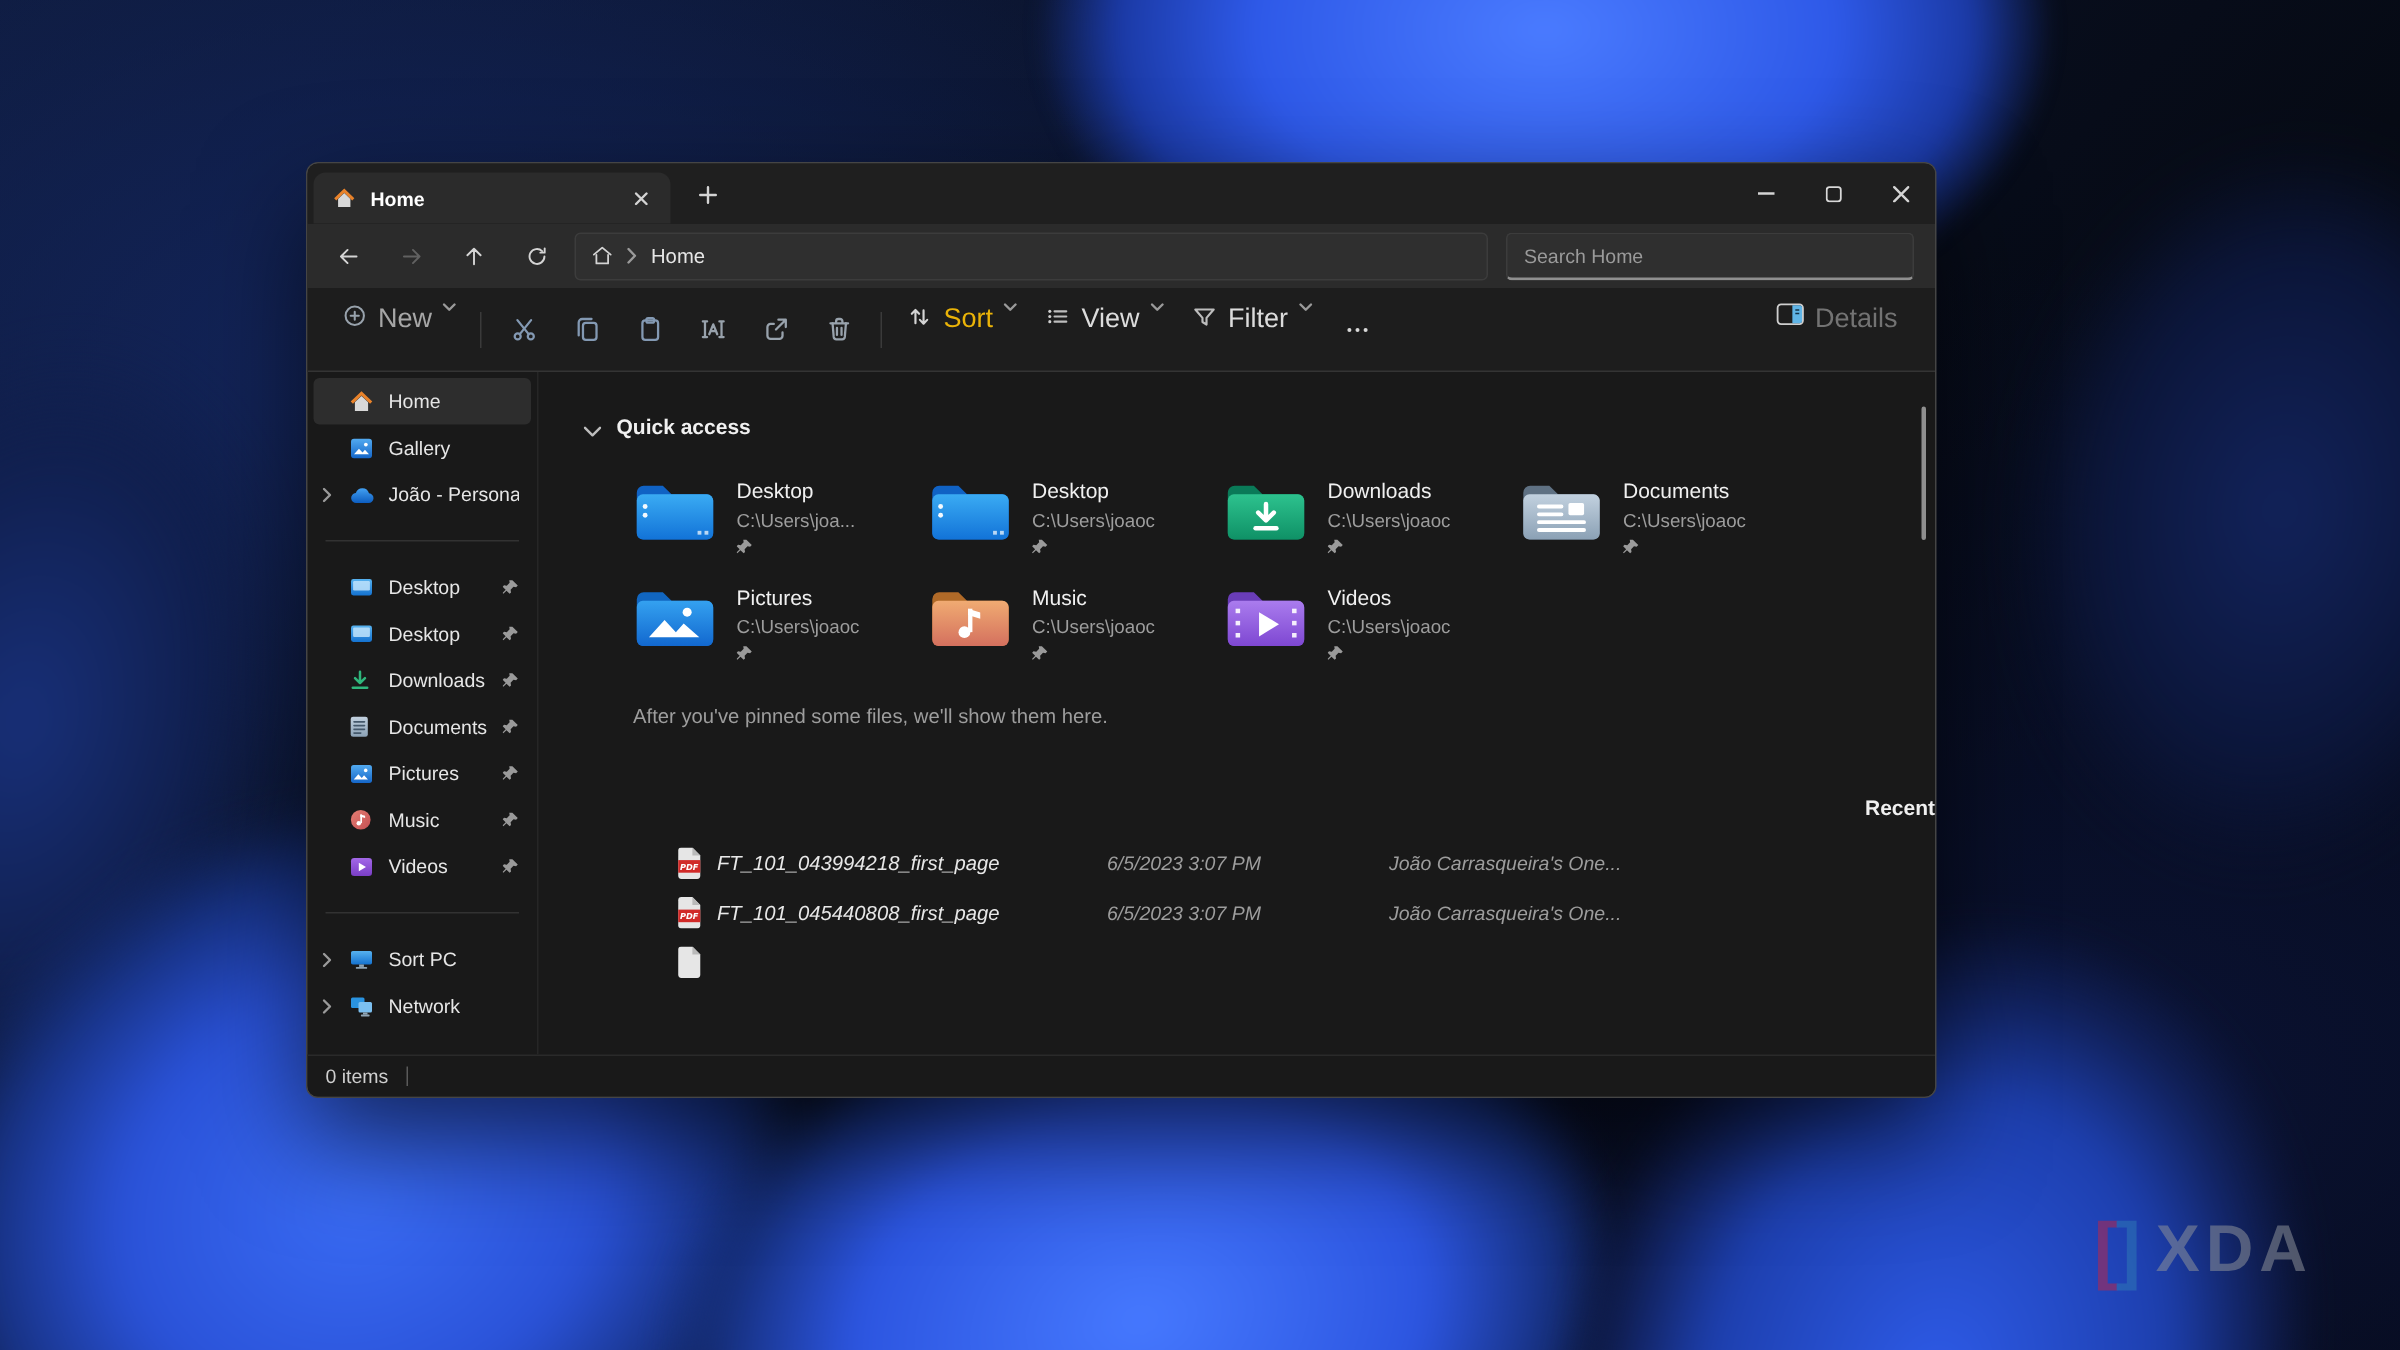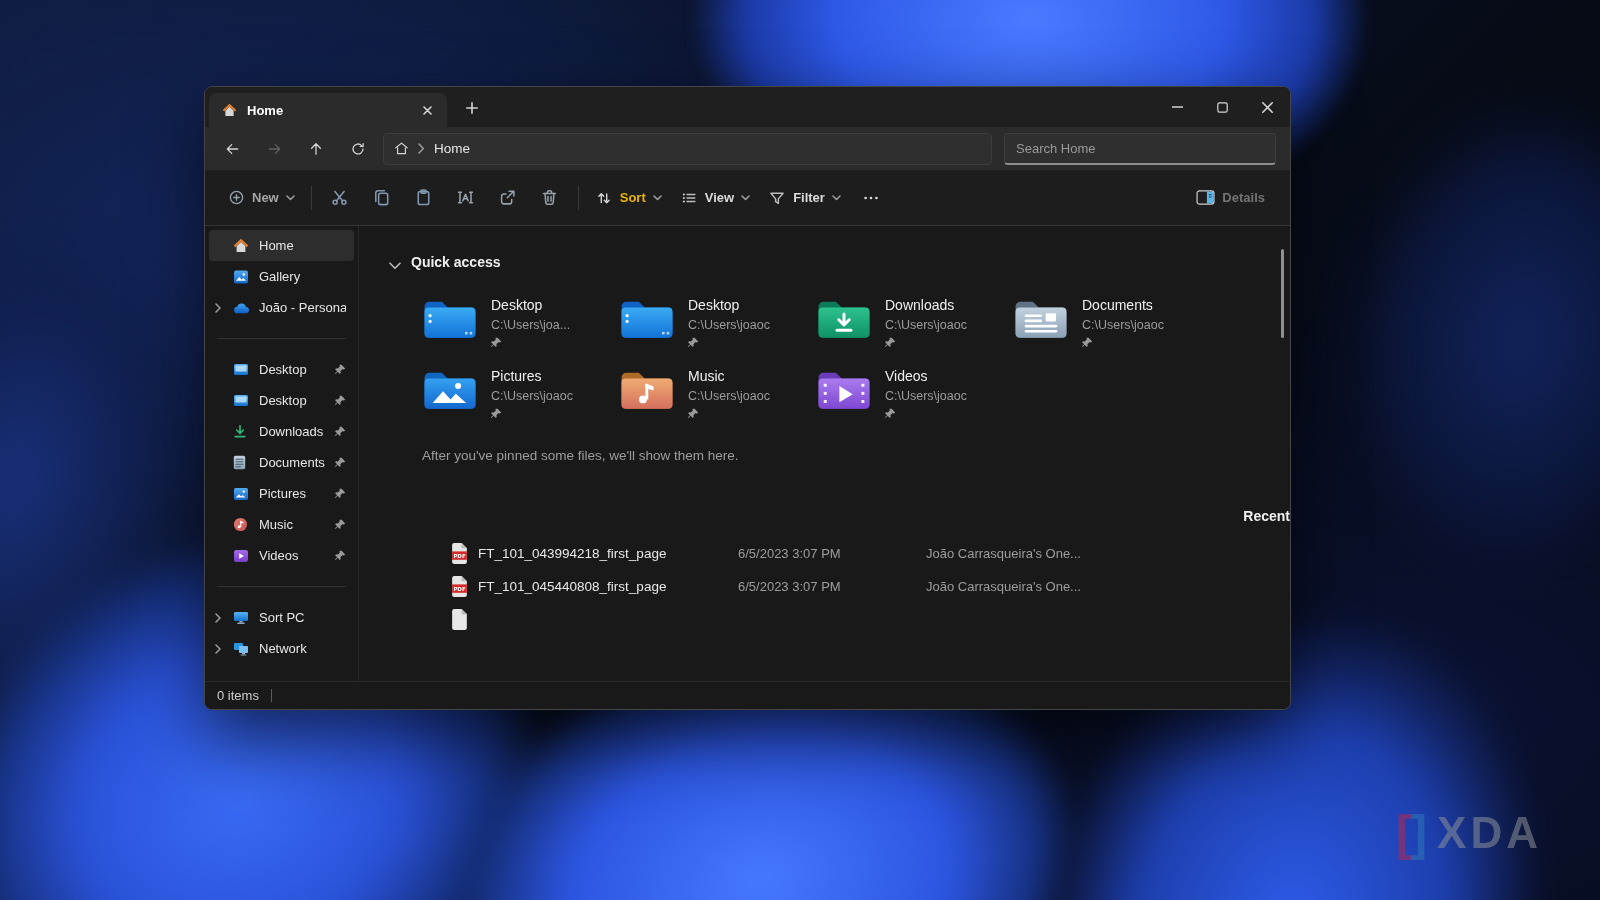--- a/index.html
+++ b/index.html
@@ -25,21 +25,21 @@
     background:radial-gradient(closest-side,#12235c 0%,#0b1538 55%,rgba(5,9,24,0) 76%); }
 
   .xda { position:absolute; right:58px; bottom:42px; display:flex; align-items:center;
     opacity:.55; font-weight:bold; letter-spacing:2px; }
   .xda .xb { font-size:50px; line-height:44px; }
   .xda .xb-l { color:#b5274d; margin-right:-4px; }
   .xda .xb-r { color:#2e77b5; margin-right:8px; }
   .xda .xt { font-size:44px; color:#8b9099; letter-spacing:4px; }
 
   
-  .win { position:absolute; left:204px; top:86px; width:1087px; height:624px;
+  .win { position:absolute; left:204px; top:108px; width:1087px; height:624px;
     background:#191919; border:1px solid #454545; border-radius:8px; overflow:hidden;
     display:flex; flex-direction:column; box-shadow:0 28px 70px rgba(0,0,0,.6); color:#e6e6e6; }
 
   .tabstrip { flex:none; height:40px; background:#1f1f1f; display:flex; align-items:flex-end; padding:0 0 0 4px; position:relative; }
   .tab { width:238px; height:34px; background:#2b2b2b; border-radius:8px 8px 0 0;
     display:flex; align-items:center; gap:10px; padding:0 8px 0 13px; }
   .tab-title { flex:1; font-size:13px; font-weight:bold; color:#fff; }
   .tab-close { width:24px; height:24px; border-radius:4px; display:flex; align-items:center; justify-content:center; }
   .newtab { width:30px; height:30px; margin:0 0 4px 10px; border-radius:4px; display:flex; align-items:center; justify-content:center; }
   .win-controls { position:absolute; right:0; top:0; height:40px; display:flex; }
@@ -51,22 +51,22 @@
     display:flex; align-items:center; padding:0 10px; gap:9px; margin-right:12px; }
   .crumb-text { font-size:13.5px; color:#e6e6e6; }
   .searchbox { flex:none; width:272px; height:32px; background:#2f2f2f; border:1px solid #3c3c3c;
     border-bottom:2px solid #8f8f8f; border-radius:4px; display:flex; align-items:center; padding:0 11px; }
   .searchbox input { width:100%; background:transparent; border:none; outline:none;
     color:#e0e0e0; font-size:13px; font-family:inherit; }
   .searchbox input::placeholder { color:#9a9a9a; }
 
   .toolbar { flex:none; height:56px; background:#1d1d1d; border-bottom:1px solid #343434;
     display:flex; align-items:center; padding:0 16px 0 14px; }
-  .tb-btn { display:flex; align-items:center; gap:7px; height:36px; padding:0 9px; border-radius:4px;
-    color:#a6a6a6; font-size:13px; flex:none;font-weight:bold; }
+  .tb-btn { display:flex; align-items:flex-start; gap:7px; height:36px; padding:0 9px; border-radius:4px;
+    color:#a6a6a6; font-size:18px; flex:none; }
   .tb-icon-btn { width:42px; height:36px; display:flex; align-items:center; justify-content:center; border-radius:4px; flex:none; }
   .tb-sep { width:1px; height:24px; background:#3a3a3a; margin:0 7px; flex:none; }
   .tb-spacer { flex:1; }
   .dim { color:#eab308; }
 
   .bodyrow { flex:1; display:flex; min-height:0; }
   .sidebar { flex:none; width:153px; padding-top:4px; }
   .si { height:31px; margin:0 4px; border-radius:4px; display:flex; align-items:center; padding:0 8px 0 6px; }
   .si.selected { background:#2d2d2d; }
   .si-exp { width:10px; flex:none; display:flex; align-items:center; }
@@ -84,21 +84,21 @@
   .qa-grid { margin:26px 0 0 33px; display:grid; grid-template-columns:repeat(4,197px); row-gap:16px; }
   .qa-card { display:flex; gap:13px; height:55px; }
   .qa-text { display:flex; flex-direction:column; min-width:0; padding-top:1px; }
   .qa-name { font-size:14px; color:#f0f0f0; line-height:17px; white-space:nowrap; }
   .qa-path { font-size:12.5px; color:#9d9d9d; line-height:16px; margin-top:3px; white-space:nowrap; }
   .qa-pin { margin-top:4px; }
   .fav-head { margin-top:44px; }
   .fav-empty { margin:26px 0 0 33px; font-size:13.5px; color:#9d9d9d; height:16px; }
   .rec-head { margin-top:34px;flex-direction:column; }
   .rec-list { margin-top:22px; }
-  .rec-row { display:flex; align-items:center; height:33px; margin-left:62px; }
+  .rec-row { display:flex; align-items:center; height:33px; margin-left:62px;font-style:italic; }
   .rec-ico { flex:none; width:17px; display:flex; }
   .rec-name { width:260px; margin-left:10px; font-size:13.5px; color:#e8e8e8; white-space:nowrap; overflow:hidden; flex:none; }
   .rec-date { width:188px; font-size:13px; color:#9d9d9d; flex:none; }
   .rec-owner { font-size:13px; color:#9d9d9d; white-space:nowrap; }
   .scroll-thumb { position:absolute; right:6px; top:23px; width:3px; height:89px; background:#8f8f8f; border-radius:2px; }
 
   .statusbar { flex:none; height:28px; border-top:1px solid #2a2a2a; background:#191919;
     display:flex; align-items:center; padding-left:12px; gap:12px; font-size:13px; color:#cfcfcf; }
   .sb-div { width:1px; height:13px; background:#5a5a5a; }
 

